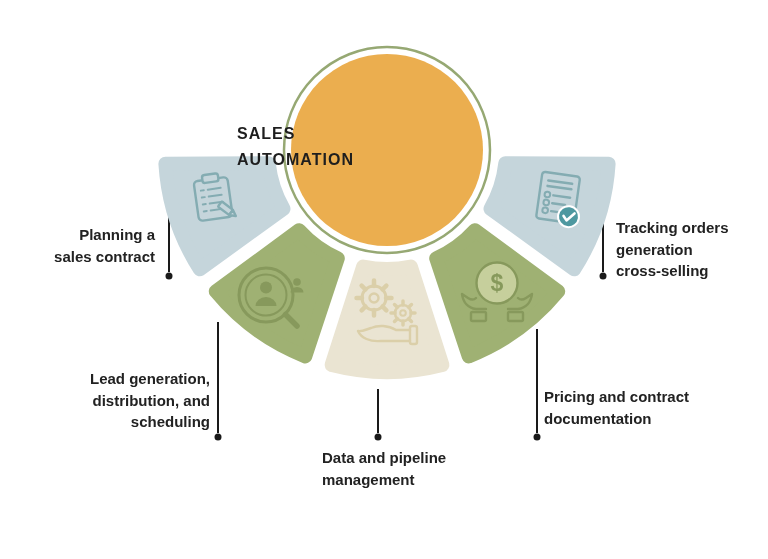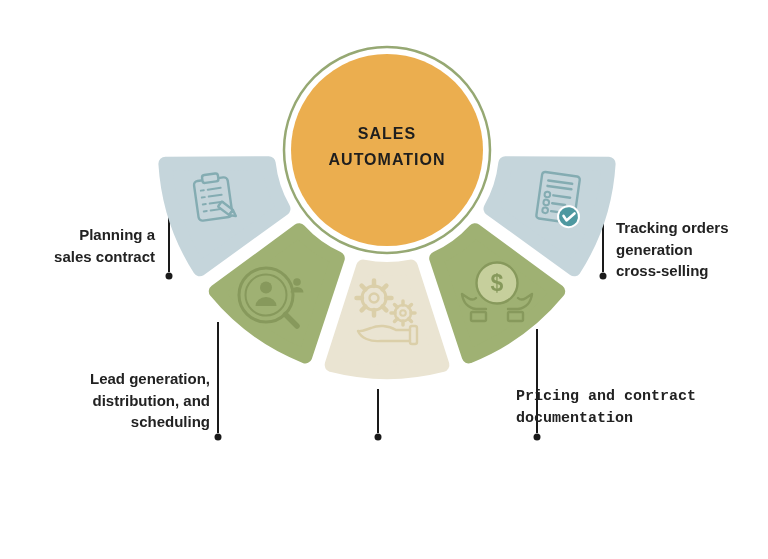--- a/index.html
+++ b/index.html
@@ -1,28 +1,28 @@
 <!DOCTYPE html>
 <html><head>
 <meta charset="utf-8">
 <style>
   html,body{margin:0;padding:0;background:#fff;}
   .stage{position:relative;width:768px;height:559px;background:#fff;overflow:hidden;
          font-family:"Liberation Sans",sans-serif;}
   .stage svg{position:absolute;left:0;top:0;}
-  .center-title{position:absolute;left:237px;top:121px;width:300px;text-align:center;
+  .center-title{position:absolute;left:237px;top:121px;width:300px;text-align:left;
 яя                font-size:23.5px;line-height:26px;font-weight:700;letter-spacing:1px;
                 color:#1e1e1e;white-space:pre-line;}
   .lbl{position:absolute;font-size:15px;line-height:21.5px;font-weight:700;color:#222;
        white-space:pre-line;}
   .lbl.right{text-align:right;}
   .lbl-planning{right:613px;top:224px;}
   .lbl-lead{right:558px;top:368px;}
   .lbl-data{left:322px;top:447px;}
-  .lbl-pricing{left:516px;top:386px;font-family:Liberation Mono, monospace;}
+  .lbl-pricing{left:544px;top:386px;}
   .lbl-tracking{left:616px;top:217px;}
 </style>
 </head>
 <body>
 
 <div class="stage">
 
   <svg width="768" height="559" viewBox="0 0 768 559">
 
     <g stroke="#1A1A1A" stroke-width="2">
@@ -110,18 +110,20 @@
   </svg>
 
   <div class="center-title">SALES
 AUTOMATION</div>
 
   <div class="lbl right lbl-planning">Planning a
 sales contract</div>
   <div class="lbl right lbl-lead">Lead generation,
 distribution, and
 scheduling</div>
+  <div class="lbl lbl-data">Data and pipeline
+management</div>
   <div class="lbl lbl-pricing">Pricing and contract
 documentation</div>
   <div class="lbl lbl-tracking">Tracking orders
 generation
 cross-selling</div>
 </div>
 
 </body></html>

